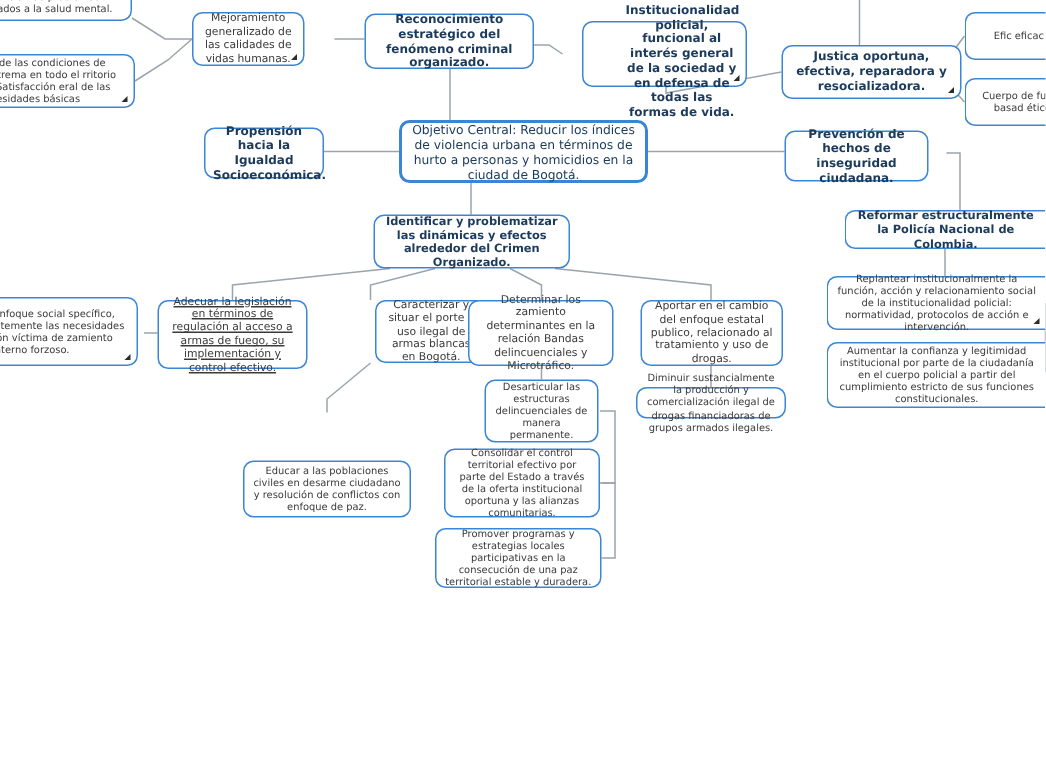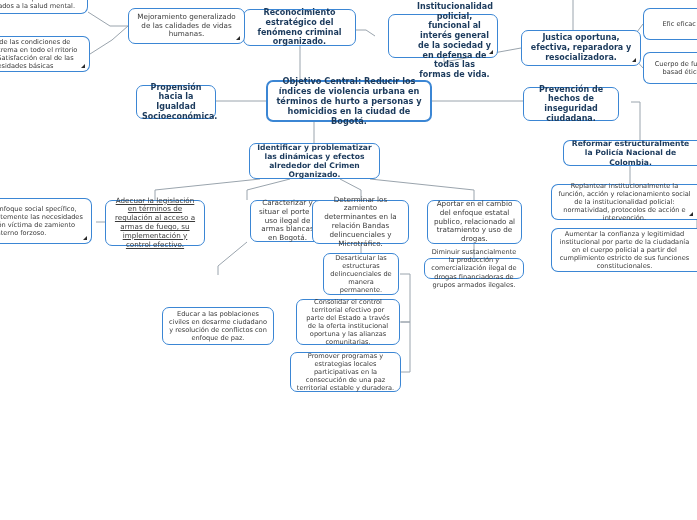--- a/index.html
+++ b/index.html
@@ -23,21 +23,21 @@
     display:flex;
     align-items:center;
     justify-content:center;
     padding:3px 5px;
     line-height:1.22;
     box-shadow:0 0 0 0 rgba(0,0,0,0);
     z-index:3;
   }
   .node .txt{display:block;width:100%;}
   
-  .lvl-root{ font-weight:bold; font-size:8.2px; color:#1b3a5c; border-width:2px; border-color:#3b86d4;}
+  .lvl-root{ font-weight:normal; font-size:8.2px; color:#1b3a5c; border-width:2px; border-color:#3b86d4;}
   .lvl-1{ font-weight:bold; font-size:8px; color:#1b3a5c;}
   .lvl-2{ font-weight:bold; font-size:7.6px; color:#1b3a5c;}
   .lvl-3{ font-weight:normal; font-size:7.2px; color:#3a3a3a;}
   .lvl-4{ font-weight:normal; font-size:6.6px; color:#3a3a3a;}
   
   .marker{
     position:absolute;
     right:4px;bottom:3px;
     width:0;height:0;
     border-left:4px solid transparent;
@@ -78,21 +78,21 @@
       <path d="M 474 244 L 474 258" fill="none" stroke="#9aa4ad" stroke-width="1"></path>
     </svg>
   <div id="nodes-layer">
       <div class="node lvl-root" style="left: 266px; top: 80px; width: 166px; height: 42px;">
         <span class="txt">Objetivo Central:
 Reducir los índices de violencia urbana en términos de hurto a personas y homicidios en la ciudad de Bogotá.</span>
       </div>
       <div class="node lvl-1" style="left: 243px; top: 9px; width: 113px; height: 37px;">
         <span class="txt">Reconocimiento estratégico del fenómeno criminal organizado.</span>
       </div>
-      <div class="node lvl-3" style="left: 128px; top: 8px; width: 117px; height: 36px;">
+      <div class="node lvl-3" style="left: 128px; top: 8px; width: 75px; height: 36px;">
         <span class="txt">Mejoramiento generalizado de las calidades de vidas humanas.</span>
         <span class="marker"></span>
       </div>
       <div class="node lvl-4 clipped-left" style="left: -40px; top: -10px; width: 128px; height: 24px;">
         <span class="txt">en atención de problemas relacionados a la salud mental.</span>
       </div>
       <div class="node lvl-4 clipped-left" style="left: -50px; top: 36px; width: 140px; height: 36px;">
         <span class="txt">peración de las condiciones de pobreza extrema en todo el rritorio nacional. Satisfacción eral de las necesidades básicas</span>
         <span class="marker"></span>
       </div>

